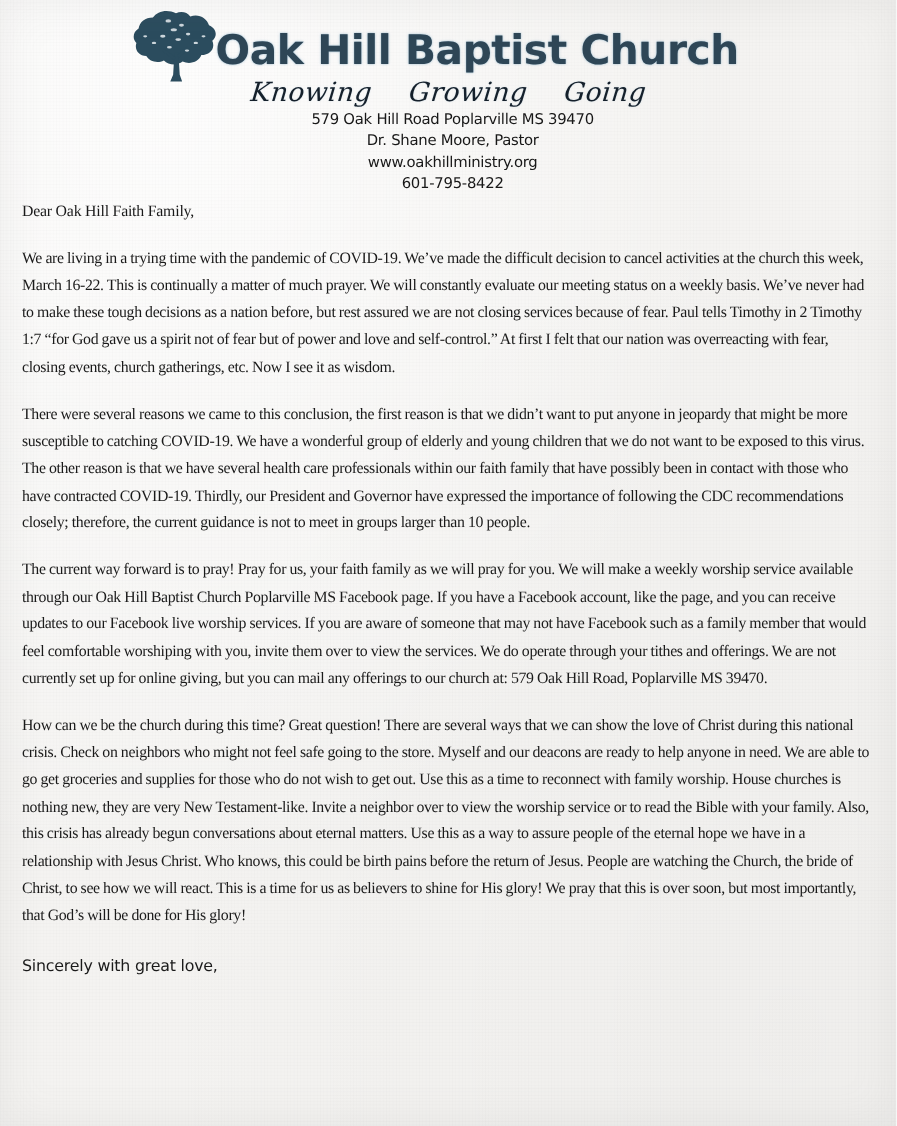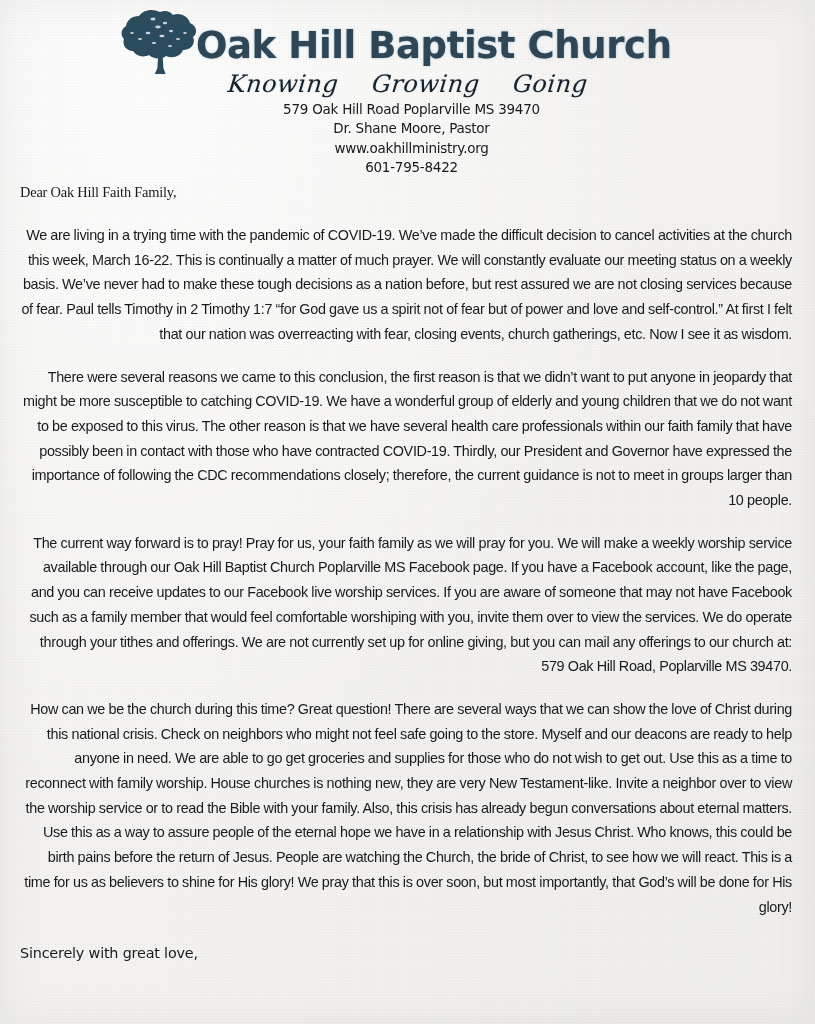--- a/index.html
+++ b/index.html
@@ -107,26 +107,26 @@
   }
   .salutation {
     font-family: Liberation Serif, serif;
     font-size: 14.4px;
     line-height: 20px;
     color: #1a1a1a;
     margin-bottom: 21px;
     letter-spacing: -0.2px;
   }
   .para {
-    font-family: Liberation Sans, sans-serif;
+    font-family: Liberation Serif, serif;
     font-size: 14.4px;
     line-height: 24.7px;
     color: #1a1a1a;
     margin: 0 0 18px 0;
-    text-align: right;
+    text-align: left;
     letter-spacing: -0.32px;
     word-spacing: -0.2px;
   }
   .closing {
     font-family: "DejaVu Sans", sans-serif;
     font-size: 14.4px;
     line-height: 24px;
     color: #1a1a1a;
     letter-spacing: -0.2px;
     margin: 22px 0 0 0;

